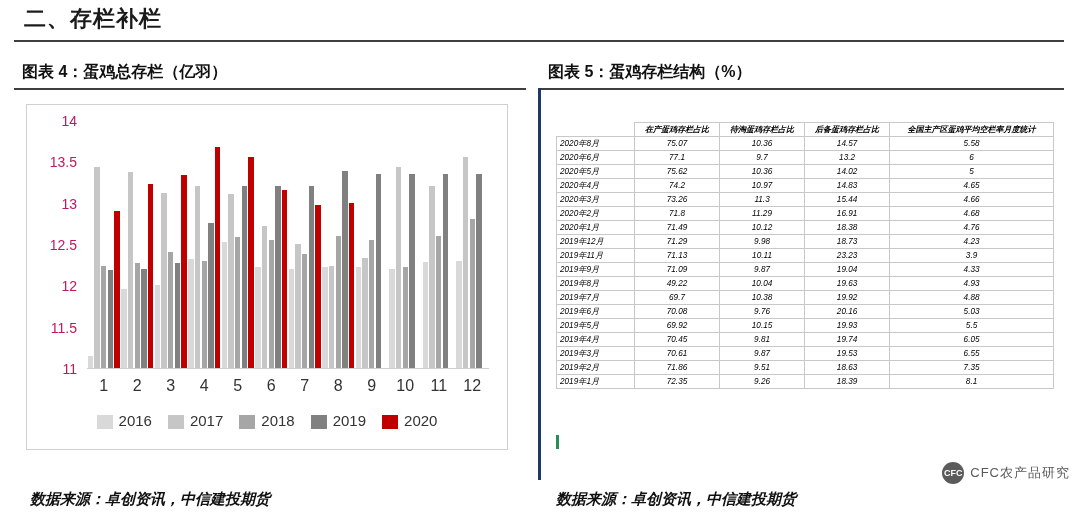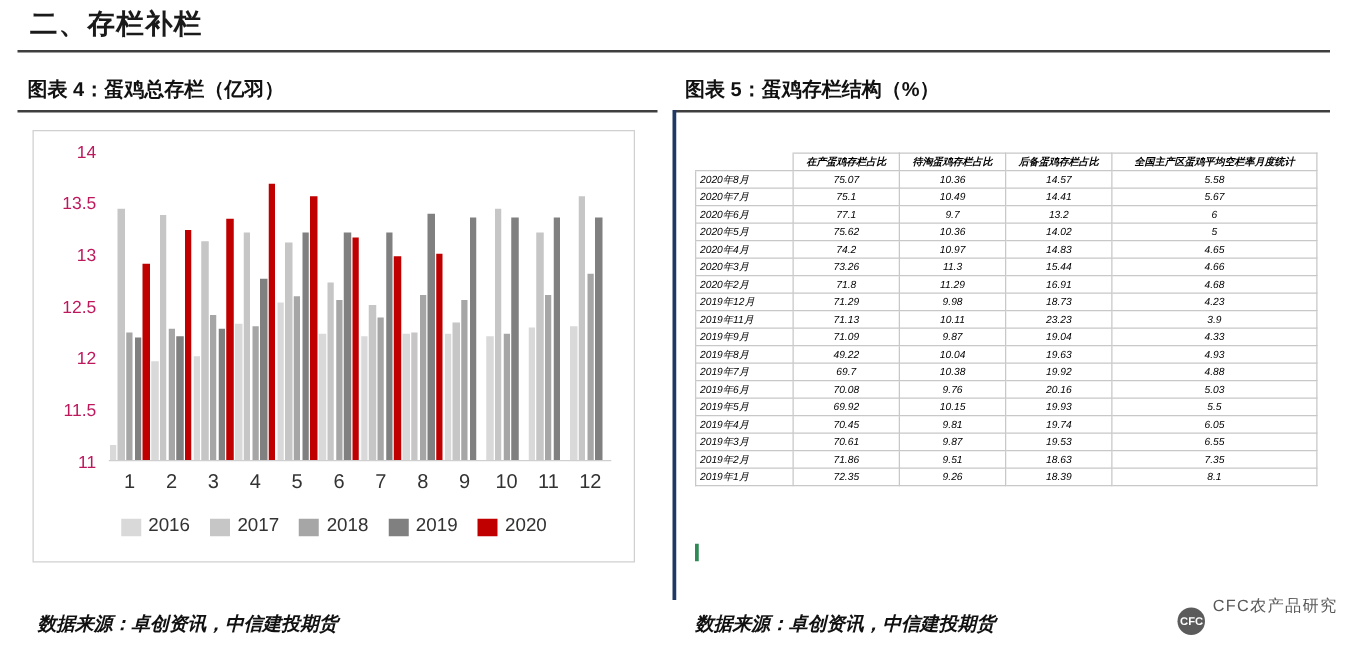--- a/index.html
+++ b/index.html
@@ -42,21 +42,21 @@
   td{text-align:center;}
   td.rowhead{text-align:left;padding-left:3px;width:72px;}
   .hdr-blank{border-left:none;border-top:none;width:72px;}
   .greenbar{position:absolute;left:0px;top:313px;width:3px;height:14px;background:#2e8b57;}
 
   .source{position:absolute;font-style:italic;font-weight:bold;font-size:15px;color:#111;}
   #src4{left:30px;top:490px;}
   #src5{left:556px;top:490px;}
 
   .wm{position:absolute;right:10px;top:462px;display:flex;align-items:center;gap:6px;opacity:.85;}
-  .wm-circle{width:22px;height:22px;border-radius:50%;background:#3f3f3f;color:#fff;font-size:9px;display:flex;align-items:center;justify-content:center;font-weight:bold;margin-top:24px;}
+  .wm-circle{width:22px;height:22px;border-radius:50%;background:#3f3f3f;color:#fff;font-size:9px;display:flex;align-items:center;justify-content:center;font-weight:bold;}
   .wm-text{font-size:13px;color:#3b3b3b;letter-spacing:1px;}
 </style>
 </head>
 <body>
 
 <div class="section-title">二、存栏补栏</div>
 <div class="title-rule"></div>
 
 <div class="panel-head" id="head4">图表 4：蛋鸡总存栏（亿羽）</div>
 <div class="head-rule" id="rule4"></div>
@@ -209,27 +209,20 @@
       </thead>
     <tbody id="tbody">
         <tr>
           <td class="rowhead">2020年8月</td>
           <td>75.07</td>
           <td>10.36</td>
           <td>14.57</td>
           <td>5.58</td>
         </tr>
         <tr>
-          <td class="rowhead">2020年7月</td>
-          <td>75.1</td>
-          <td>10.49</td>
-          <td>14.41</td>
-          <td>5.67</td>
-        </tr>
-        <tr>
           <td class="rowhead">2020年6月</td>
           <td>77.1</td>
           <td>9.7</td>
           <td>13.2</td>
           <td>6</td>
         </tr>
         <tr>
           <td class="rowhead">2020年5月</td>
           <td>75.62</td>
           <td>10.36</td>
@@ -251,20 +244,27 @@
           <td>4.66</td>
         </tr>
         <tr>
           <td class="rowhead">2020年2月</td>
           <td>71.8</td>
           <td>11.29</td>
           <td>16.91</td>
           <td>4.68</td>
         </tr>
         <tr>
+          <td class="rowhead">2020年1月</td>
+          <td>71.49</td>
+          <td>10.12</td>
+          <td>18.38</td>
+          <td>4.76</td>
+        </tr>
+        <tr>
           <td class="rowhead">2019年12月</td>
           <td>71.29</td>
           <td>9.98</td>
           <td>18.73</td>
           <td>4.23</td>
         </tr>
         <tr>
           <td class="rowhead">2019年11月</td>
           <td>71.13</td>
           <td>10.11</td>

